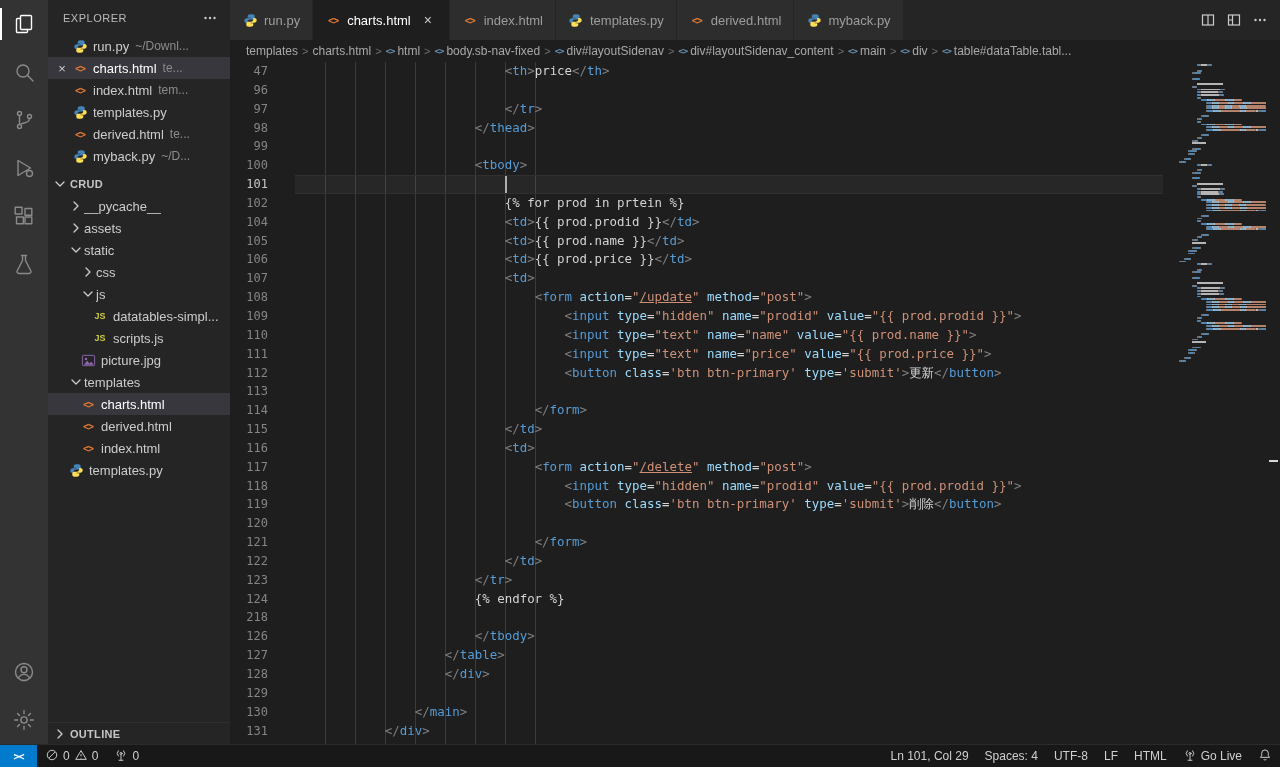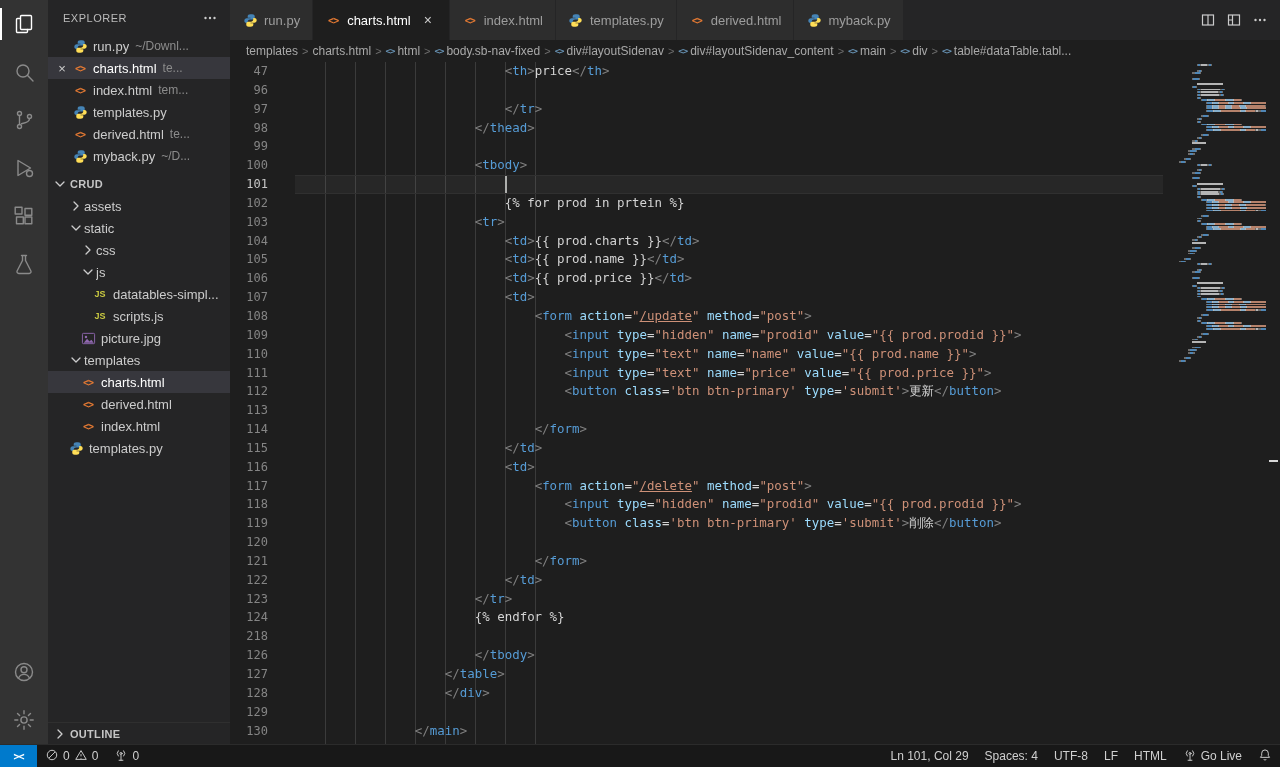--- a/index.html
+++ b/index.html
@@ -226,20 +226,28 @@
             </span>
           <span>CRUD</span>
         </div>
         <div id="tree-list">
             <div class="row" style="padding-left: 20px;">
               <span class="chev">
                 <svg viewBox="0 0 16 16" fill="none" stroke="currentColor" stroke-width="1.3" stroke-linecap="round" stroke-linejoin="round">
                   <path d="M6 4l4 4-4 4"></path>
                 </svg>
               </span>
+              <span class="label">__pycache__</span>
+            </div>
+            <div class="row" style="padding-left: 20px;">
+              <span class="chev">
+                <svg viewBox="0 0 16 16" fill="none" stroke="currentColor" stroke-width="1.3" stroke-linecap="round" stroke-linejoin="round">
+                  <path d="M6 4l4 4-4 4"></path>
+                </svg>
+              </span>
               <span class="label">assets</span>
             </div>
             <div class="row" style="padding-left: 20px;">
               <span class="chev down">
                 <svg viewBox="0 0 16 16" fill="none" stroke="currentColor" stroke-width="1.3" stroke-linecap="round" stroke-linejoin="round">
                   <path d="M6 4l4 4-4 4"></path>
                 </svg>
               </span>
               <span class="label">static</span>
             </div>
@@ -470,26 +478,22 @@
               </div>
               <div class="line current">
                 <div class="lnum">101</div>
                 <div class="lcode">                            </div>
               </div>
               <div class="line">
                 <div class="lnum">102</div>
                 <div class="lcode">                            <span class="tok-w">{% for prod in prtein %}</span></div>
               </div>
               <div class="line">
-                <div class="lnum">103</div>
-                <div class="lcode">                        <span class="tok-p">&lt;</span><span class="tok-t">tr</span><span class="tok-p">&gt;</span></div>
-              </div>
-              <div class="line">
                 <div class="lnum">104</div>
-                <div class="lcode">                            <span class="tok-p">&lt;</span><span class="tok-t">td</span><span class="tok-p">&gt;</span><span class="tok-w">{{ prod.charts }}</span><span class="tok-p">&lt;/</span><span class="tok-t">td</span><span class="tok-p">&gt;</span></div>
+                <div class="lcode">                            <span class="tok-p">&lt;</span><span class="tok-t">td</span><span class="tok-p">&gt;</span><span class="tok-w">{{ prod.prodid }}</span><span class="tok-p">&lt;/</span><span class="tok-t">td</span><span class="tok-p">&gt;</span></div>
               </div>
               <div class="line">
                 <div class="lnum">105</div>
                 <div class="lcode">                            <span class="tok-p">&lt;</span><span class="tok-t">td</span><span class="tok-p">&gt;</span><span class="tok-w">{{ prod.name }}</span><span class="tok-p">&lt;/</span><span class="tok-t">td</span><span class="tok-p">&gt;</span></div>
               </div>
               <div class="line">
                 <div class="lnum">106</div>
                 <div class="lcode">                            <span class="tok-p">&lt;</span><span class="tok-t">td</span><span class="tok-p">&gt;</span><span class="tok-w">{{ prod.price }}</span><span class="tok-p">&lt;/</span><span class="tok-t">td</span><span class="tok-p">&gt;</span></div>
               </div>
               <div class="line">

